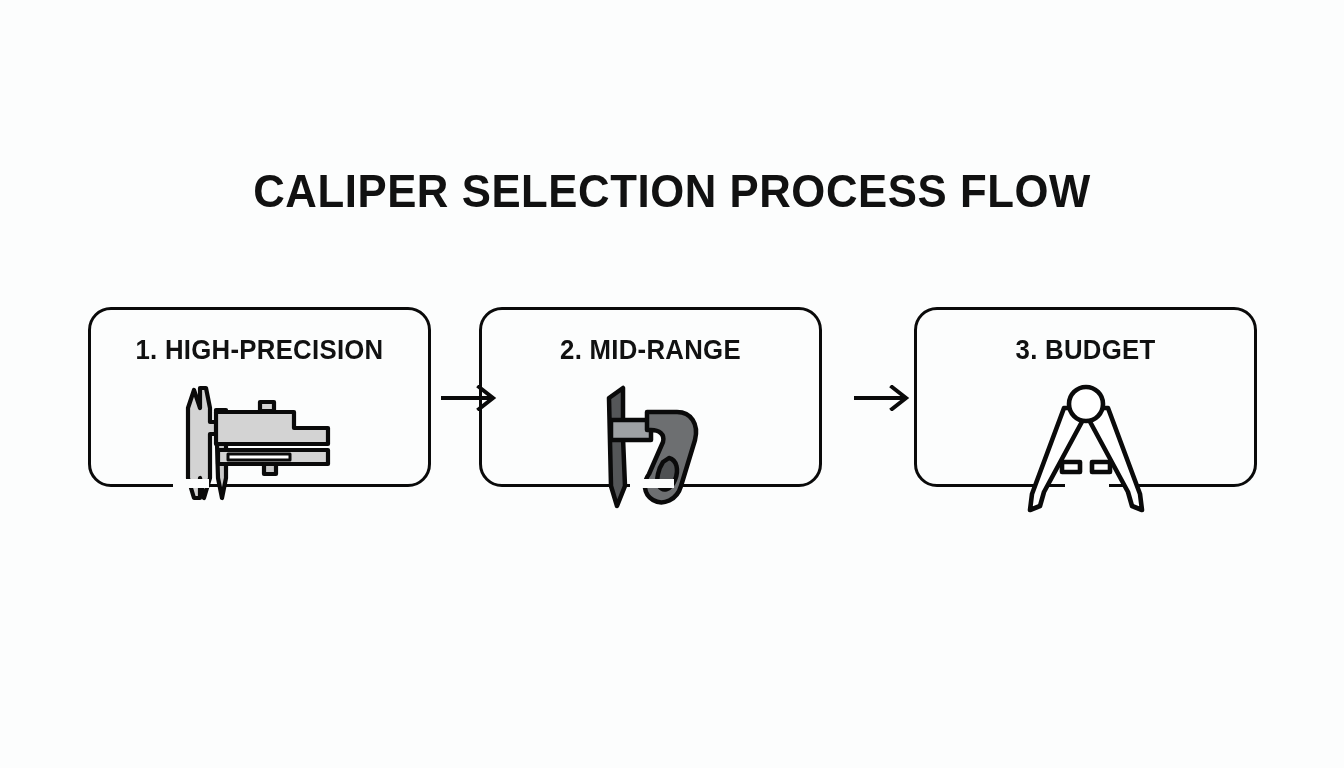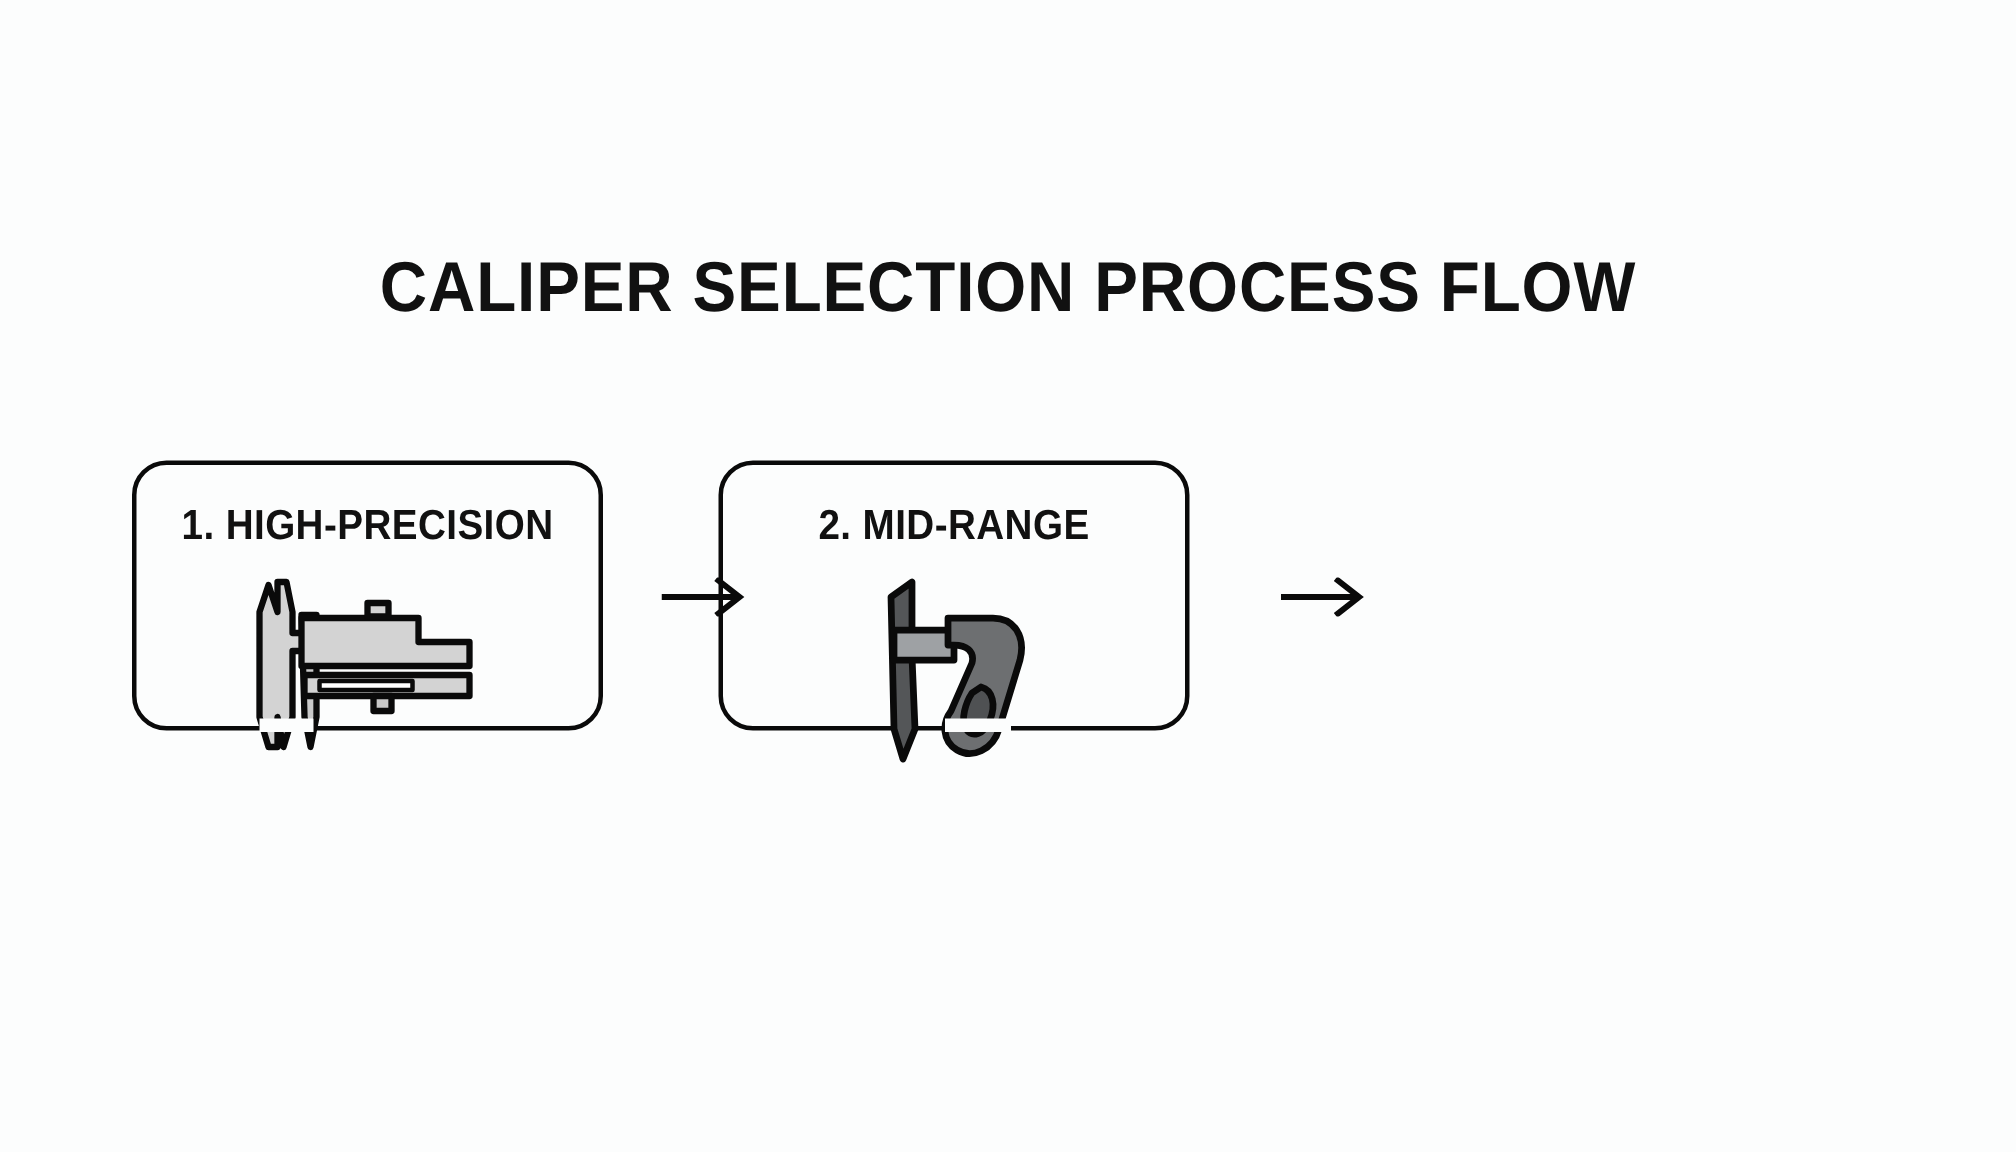--- a/index.html
+++ b/index.html
@@ -44,21 +44,21 @@
     position: absolute;
     top: 307px;
     left: 88px;
     width: 1168px;
     height: 180px;
   }
 
   .step-card {
     position: absolute;
     top: 0;
-    width: 314px;
+    width: 343px;
     height: 180px;
     box-sizing: border-box;
     border: 3px solid #0a0a0a;
     border-radius: 23px;
     background: #fcfdfd;
   }
   .step-card.card-1 { left: 0px; }
   .step-card.card-2 { left: 391px; }
   .step-card.card-3 { left: 826px; }
 
@@ -170,20 +170,41 @@
             <path d="M118 76 C126 78 128 88 124 98
                      C120 108 112 110 108 104
                      C104 98 108 86 112 80 Z" fill="#4f5153"></path>
           </g>
         </svg>
       </div>
 
       <div class="border-mask" style="left:148px; width:44px;"></div>
     </div>
 
+    <div class="step-card card-3">
+      <div class="card-label">3. Budget</div>
+
+      <div class="card-icon">
+        <svg width="200" height="140" viewBox="0 0 200 140" aria-hidden="true">
+          <g stroke="#0a0a0a" stroke-width="4.6" stroke-linejoin="round" stroke-linecap="round" fill="#ffffff">
+
+            <path d="M92 26 L78 26 L46 112 L44 128 L54 124 L58 110 L98 36 Z"></path>
+
+            <path d="M108 26 L122 26 L154 112 L156 128 L146 124 L142 110 L102 36 Z"></path>
+
+            <circle cx="100" cy="22" r="17"></circle>
+
+            <path d="M76 80 L94 80 L94 90 L76 90 Z"></path>
+            <path d="M106 80 L124 80 L124 90 L106 90 Z"></path>
+          </g>
+        </svg>
+      </div>
+
+      <div class="border-mask" style="left:148px; width:44px;"></div>
+    </div>
 
     <div class="flow-arrow arrow-1">
       <svg width="60" height="26" viewBox="0 0 60 26" aria-hidden="true">
         <g stroke="#0a0a0a" stroke-width="4" fill="none" stroke-linecap="square" stroke-linejoin="miter">
           <line x1="2" y1="13" x2="50" y2="13"></line>
           <polyline points="38,2 52,13 38,24"></polyline>
         </g>
       </svg>
     </div>
 

